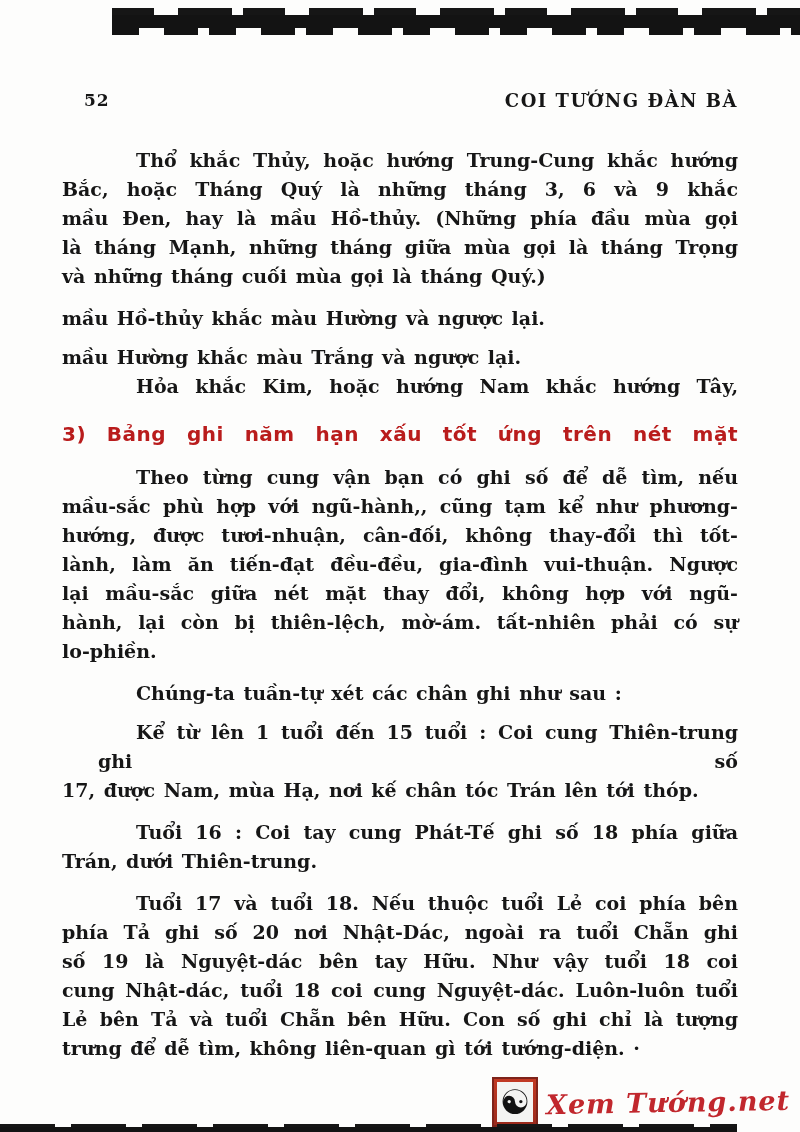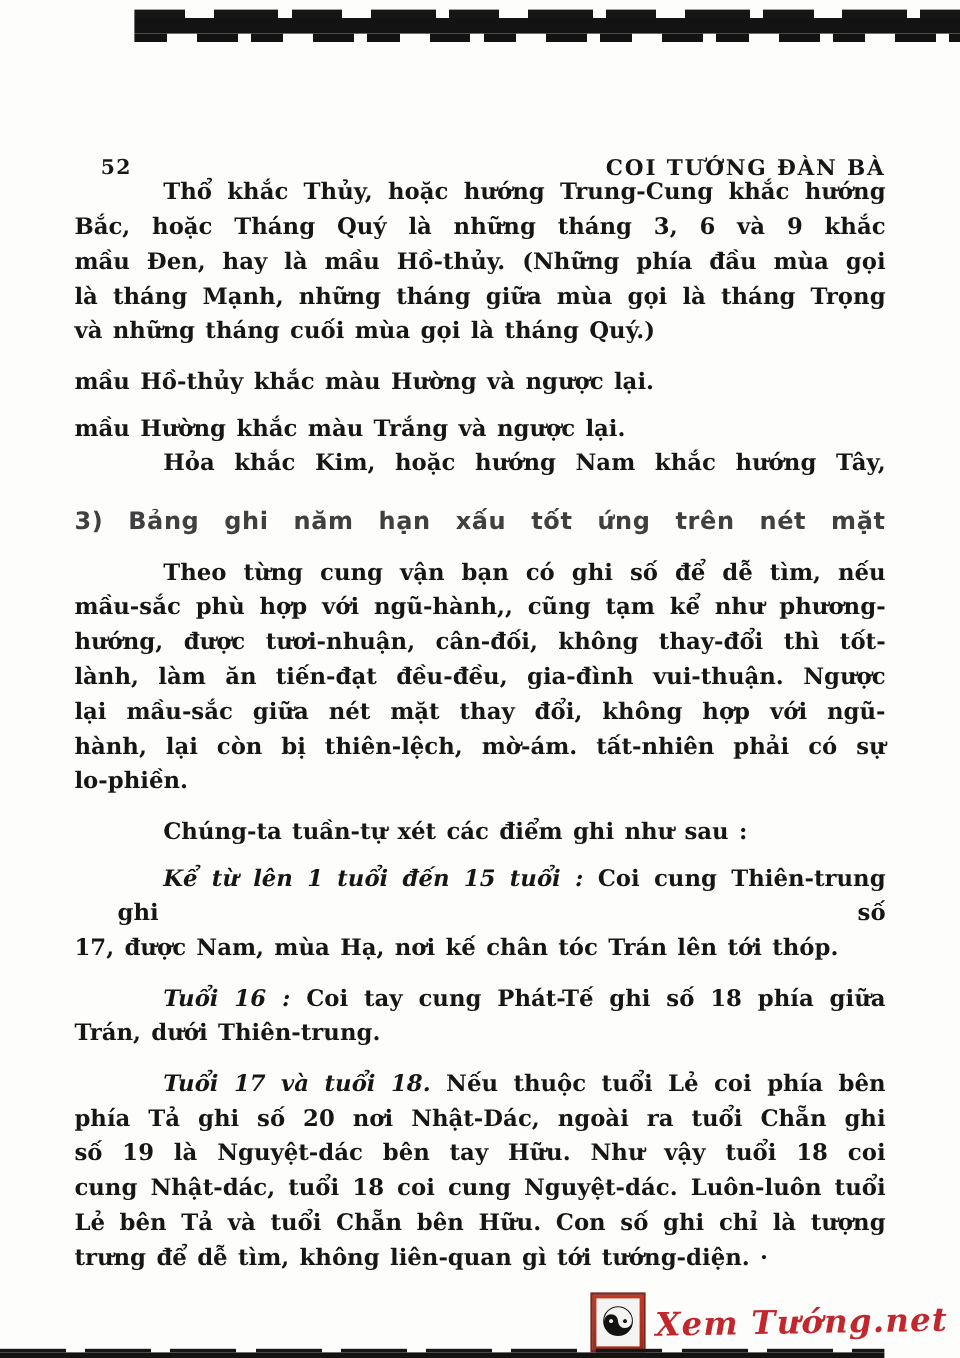--- a/index.html
+++ b/index.html
@@ -11,37 +11,37 @@
   }
   
   .top-bar{position:absolute;top:8px;left:112px;right:0;height:27px;}
   .top-bar .teeth-a{height:7px;background:repeating-linear-gradient(90deg,#161616 0 42px,transparent 42px 66px,#161616 66px 120px,transparent 120px 131px);}
   .top-bar .core{height:13px;background:#131313;}
   .top-bar .teeth-b{height:7px;background:repeating-linear-gradient(90deg,#131313 0 27px,transparent 27px 52px,#131313 52px 86px,transparent 86px 97px);}
   .bottom-bar{position:absolute;bottom:0;left:0;width:737px;height:8px;}
   .bottom-bar .teeth-a{height:3px;background:repeating-linear-gradient(90deg,#161616 0 55px,transparent 55px 71px);}
   .bottom-bar .core{height:5px;background:#131313;}
   
-  .runhead{position:absolute;top:90px;left:62px;right:62px;height:24px;margin-top:40px;}
+  .runhead{position:absolute;top:90px;left:62px;right:62px;height:24px;}
   .pagenum{position:absolute;left:22px;top:0;font-size:17px;font-weight:bold;letter-spacing:1px;}
   .booktitle{position:absolute;right:0;top:0;font-size:18px;font-weight:bold;letter-spacing:1.5px;}
   
   .text-body{position:absolute;top:146px;left:62px;width:676px;}
   .para{font-size:19px;line-height:29px;font-weight:700;margin-top:10px;word-spacing:2px;}
   .para.first{margin-top:0;}
   .para.heading{
     font-family:"DejaVu Sans","Liberation Sans",sans-serif;
     font-size:20px;line-height:32px;letter-spacing:.5px;
-    margin:17px 0 13px 0;color:#404040;
+    margin:17px 0 13px 0;color:#b91c1c;
   }
   .para.space-before{margin-top:13px;}
   .line{text-align:justify;text-align-last:justify;}
   .line.last{text-align-last:left;}
   .line.indent{text-indent:38px;margin-left:36px;}
-  .it{font-style:italic;}
+  .it{}
   
   .watermark{position:absolute;right:10px;bottom:4px;height:52px;display:flex;align-items:center;}
   .yy-frame{
     width:46px;height:50px;background:linear-gradient(#c23a24,#9c2a1c);
     border:2px solid #7e231a;box-sizing:border-box;
     display:flex;align-items:center;justify-content:center;margin-right:8px;
   }
   .yy-inner{
     width:36px;height:40px;background:#f4f4f2;
     display:flex;align-items:center;justify-content:center;
@@ -88,21 +88,21 @@
     <div class="para body">
       <div class="line indent"><span>Theo từng cung vận bạn có ghi số để dễ tìm, nếu</span></div>
       <div class="line"><span>mầu-sắc phù hợp với ngũ-hành,, cũng tạm kể như phương-</span></div>
       <div class="line"><span>hướng, được tươi-nhuận, cân-đối, không thay-đổi thì tốt-</span></div>
       <div class="line"><span>lành, làm ăn tiến-đạt đều-đều, gia-đình vui-thuận. Ngược</span></div>
       <div class="line"><span>lại mầu-sắc giữa nét mặt thay đổi, không hợp với ngũ-</span></div>
       <div class="line"><span>hành, lại còn bị thiên-lệch, mờ-ám. tất-nhiên phải có sự</span></div>
       <div class="line last"><span>lo-phiền.</span></div>
     </div>
     <div class="para body space-before">
-      <div class="line indent last"><span>Chúng-ta tuần-tự xét các điểm ghi như sau :</span></div>
+      <div class="line indent last"><span>Chúng-ta tuần-tự xét các chân ghi như sau :</span></div>
     </div>
     <div class="para body">
       <div class="line indent"><span class="it">Kể  từ lên 1 tuổi đến 15 tuổi : </span><span>Coi cung Thiên-trung ghi số</span></div>
       <div class="line last"><span>17, được Nam, mùa Hạ, nơi kế chân tóc Trán lên tới thóp.</span></div>
     </div>
     <div class="para body space-before">
       <div class="line indent"><span class="it">Tuổi  16 : </span><span>Coi tay cung Phát-Tế ghi số 18 phía giữa</span></div>
       <div class="line last"><span>Trán, dưới Thiên-trung.</span></div>
     </div>
     <div class="para body space-before">

